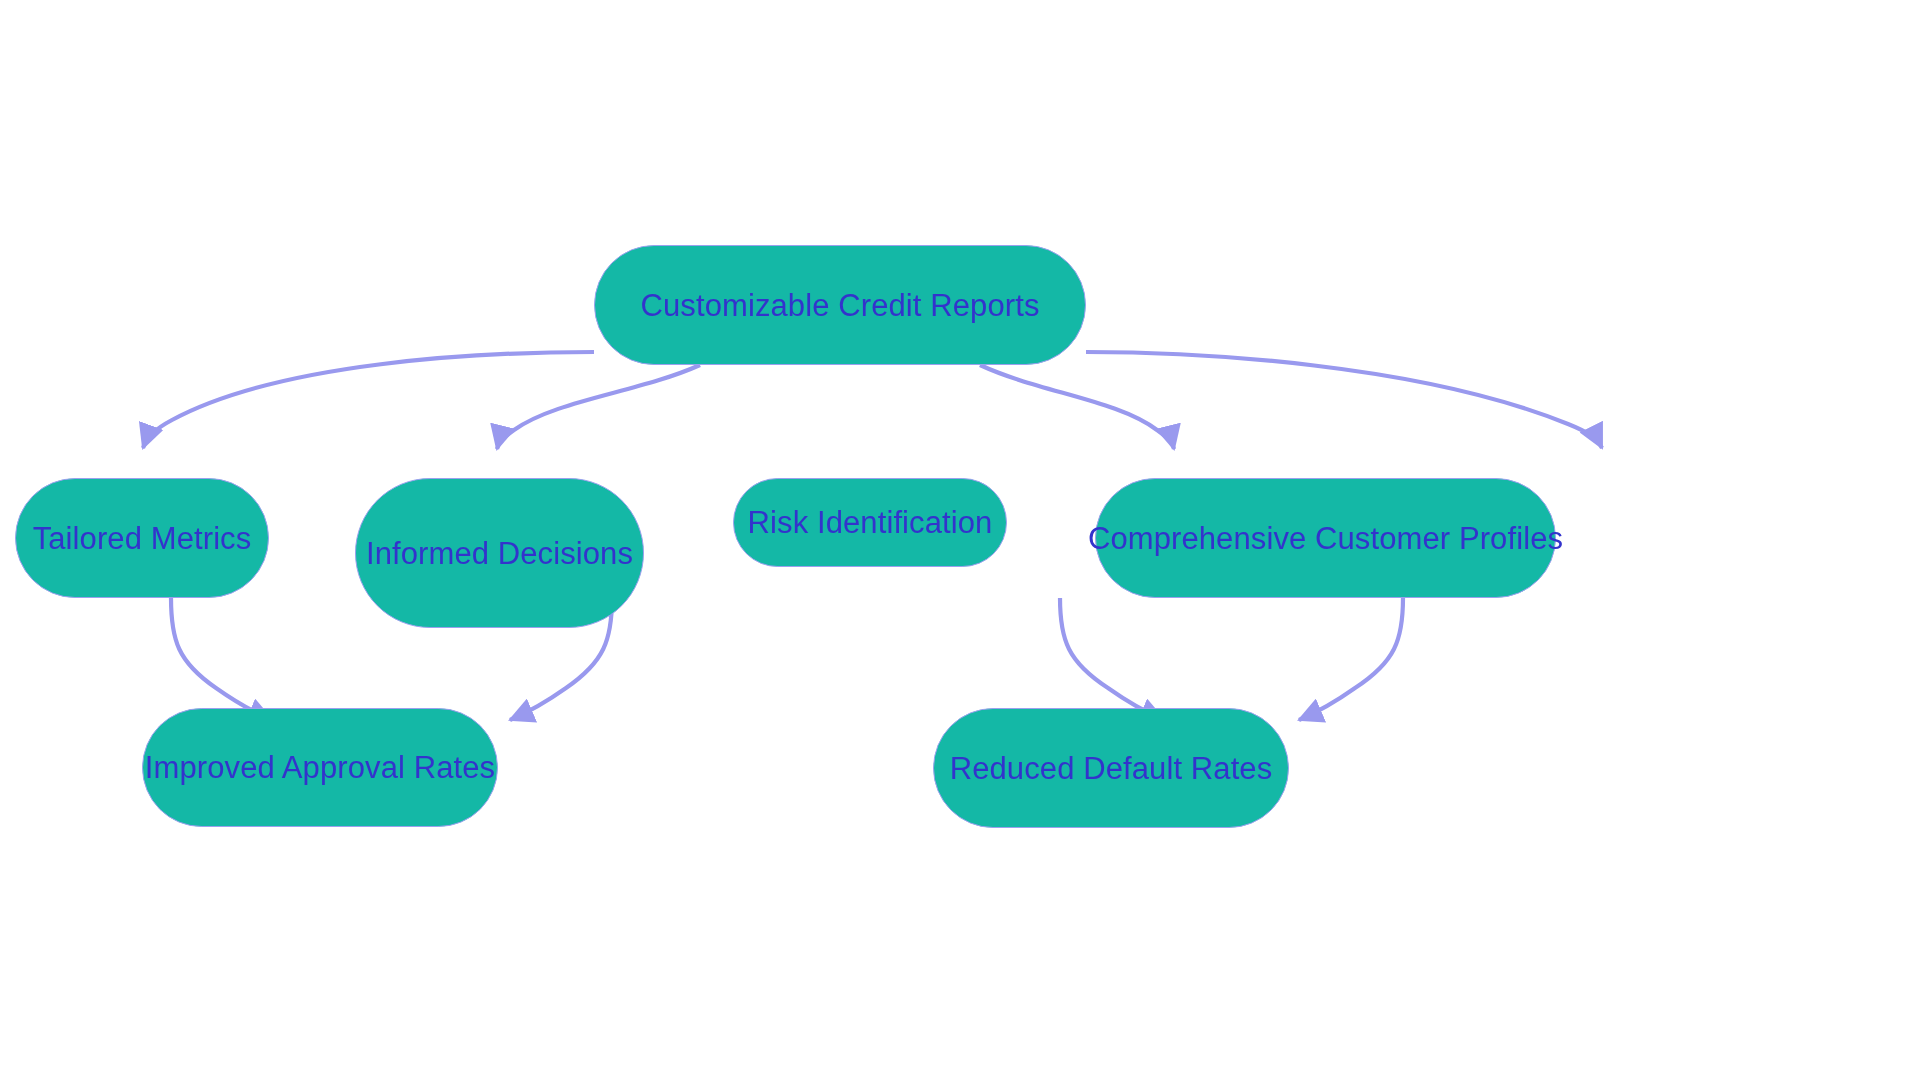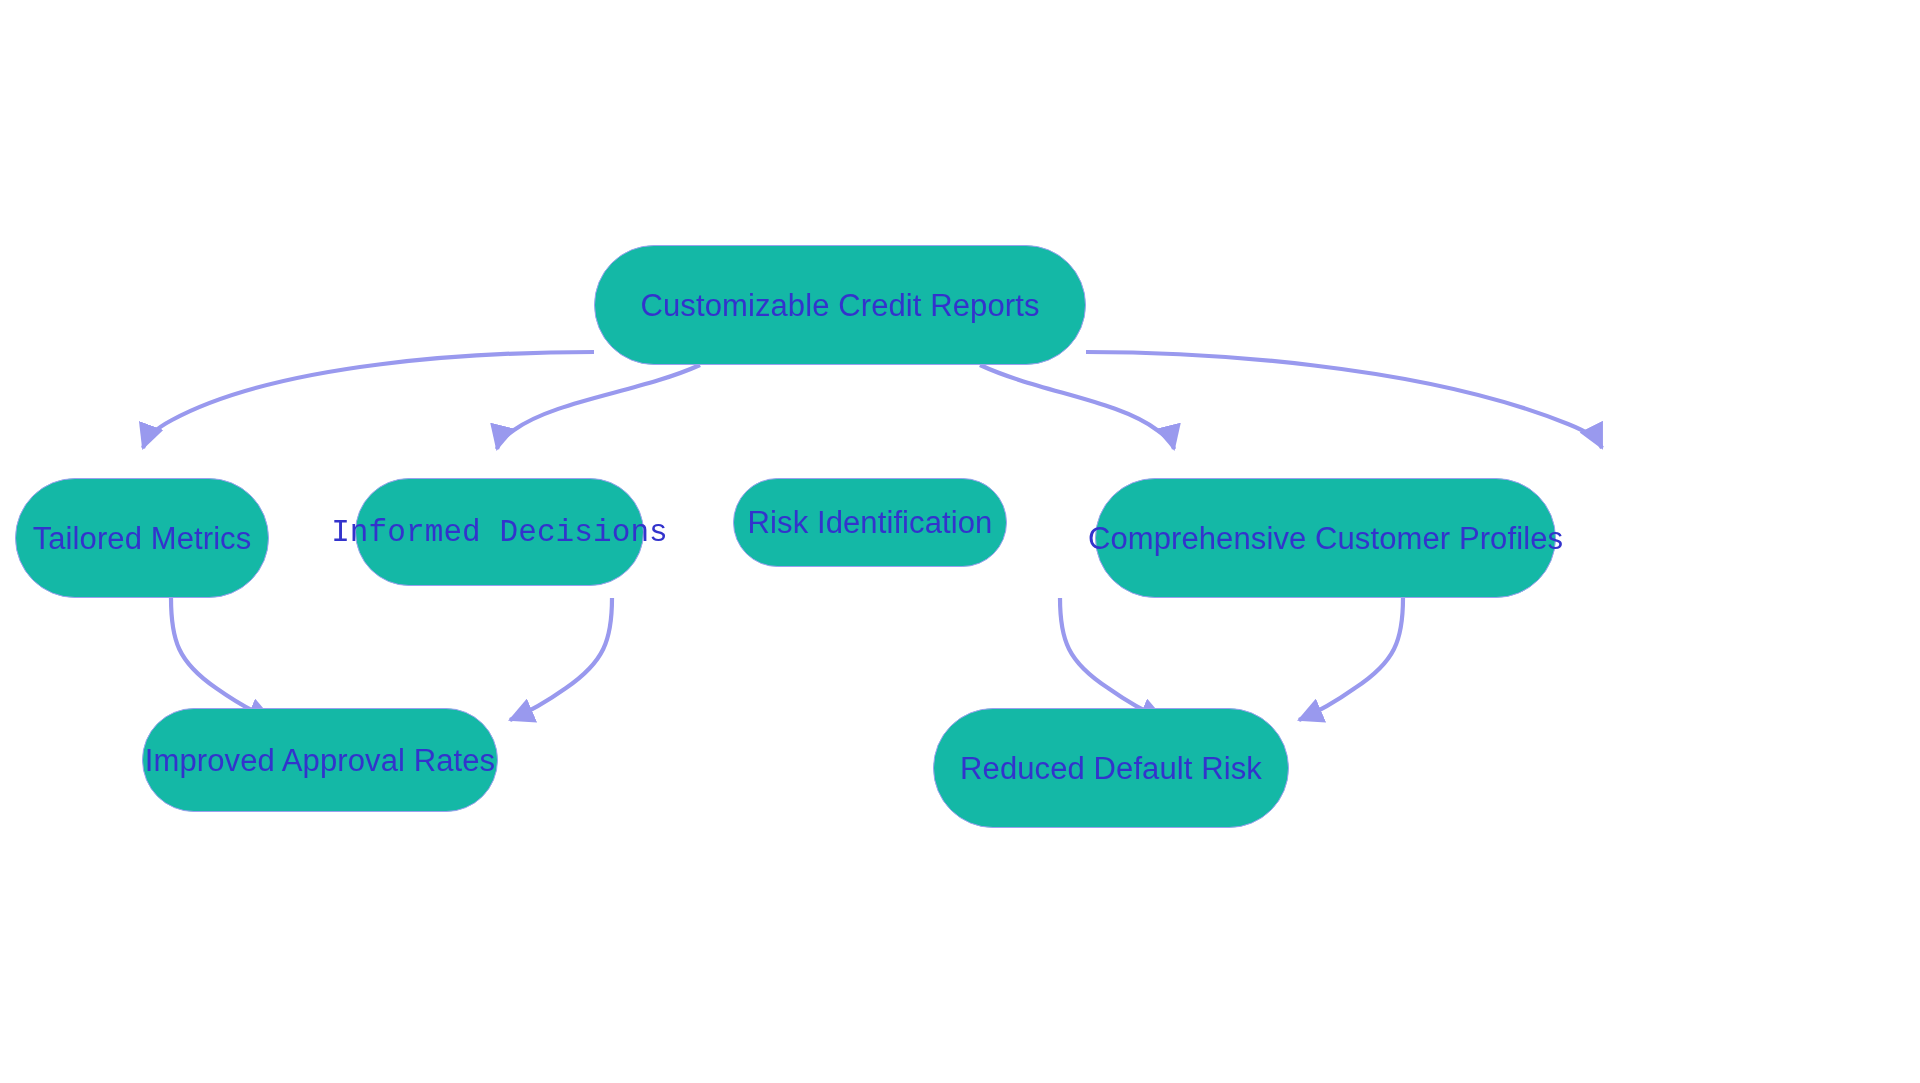--- a/index.html
+++ b/index.html
@@ -80,33 +80,33 @@
   </svg>
 
   <div class="flow-node" id="node-root" style="left:594px; top:245px; width:492px; height:120px;">
     <span class="node-label">Customizable Credit Reports</span>
   </div>
 
   <div class="flow-node" id="node-tailored" style="left:15px; top:478px; width:254px; height:120px;">
     <span class="node-label">Tailored Metrics</span>
   </div>
 
-  <div class="flow-node" id="node-informed" style="left:355px; top:478px; width:289px; height:108px;font-family:Liberation Mono, monospace;">
+  <div class="flow-node" id="node-informed" style="left:355px; top:478px; width:289px; height:150px;">
     <span class="node-label">Informed Decisions</span>
   </div>
 
   <div class="flow-node" id="node-risk" style="left:733px; top:478px; width:274px; height:89px;">
     <span class="node-label">Risk Identification</span>
   </div>
 
   <div class="flow-node" id="node-profiles" style="left:1095px; top:478px; width:461px; height:120px;text-align:center;">
     <span class="node-label">Comprehensive Customer Profiles</span>
   </div>
 
-  <div class="flow-node" id="node-approval" style="left:142px; top:708px; width:356px; height:104px;">
+  <div class="flow-node" id="node-approval" style="left:142px; top:708px; width:356px; height:119px;">
     <span class="node-label">Improved Approval Rates</span>
   </div>
 
   <div class="flow-node" id="node-default" style="left:933px; top:708px; width:356px; height:120px;">
-    <span class="node-label">Reduced Default Risk</span>
+    <span class="node-label">Reduced Default Rates</span>
   </div>
 
 </div>
 
 </body></html>

